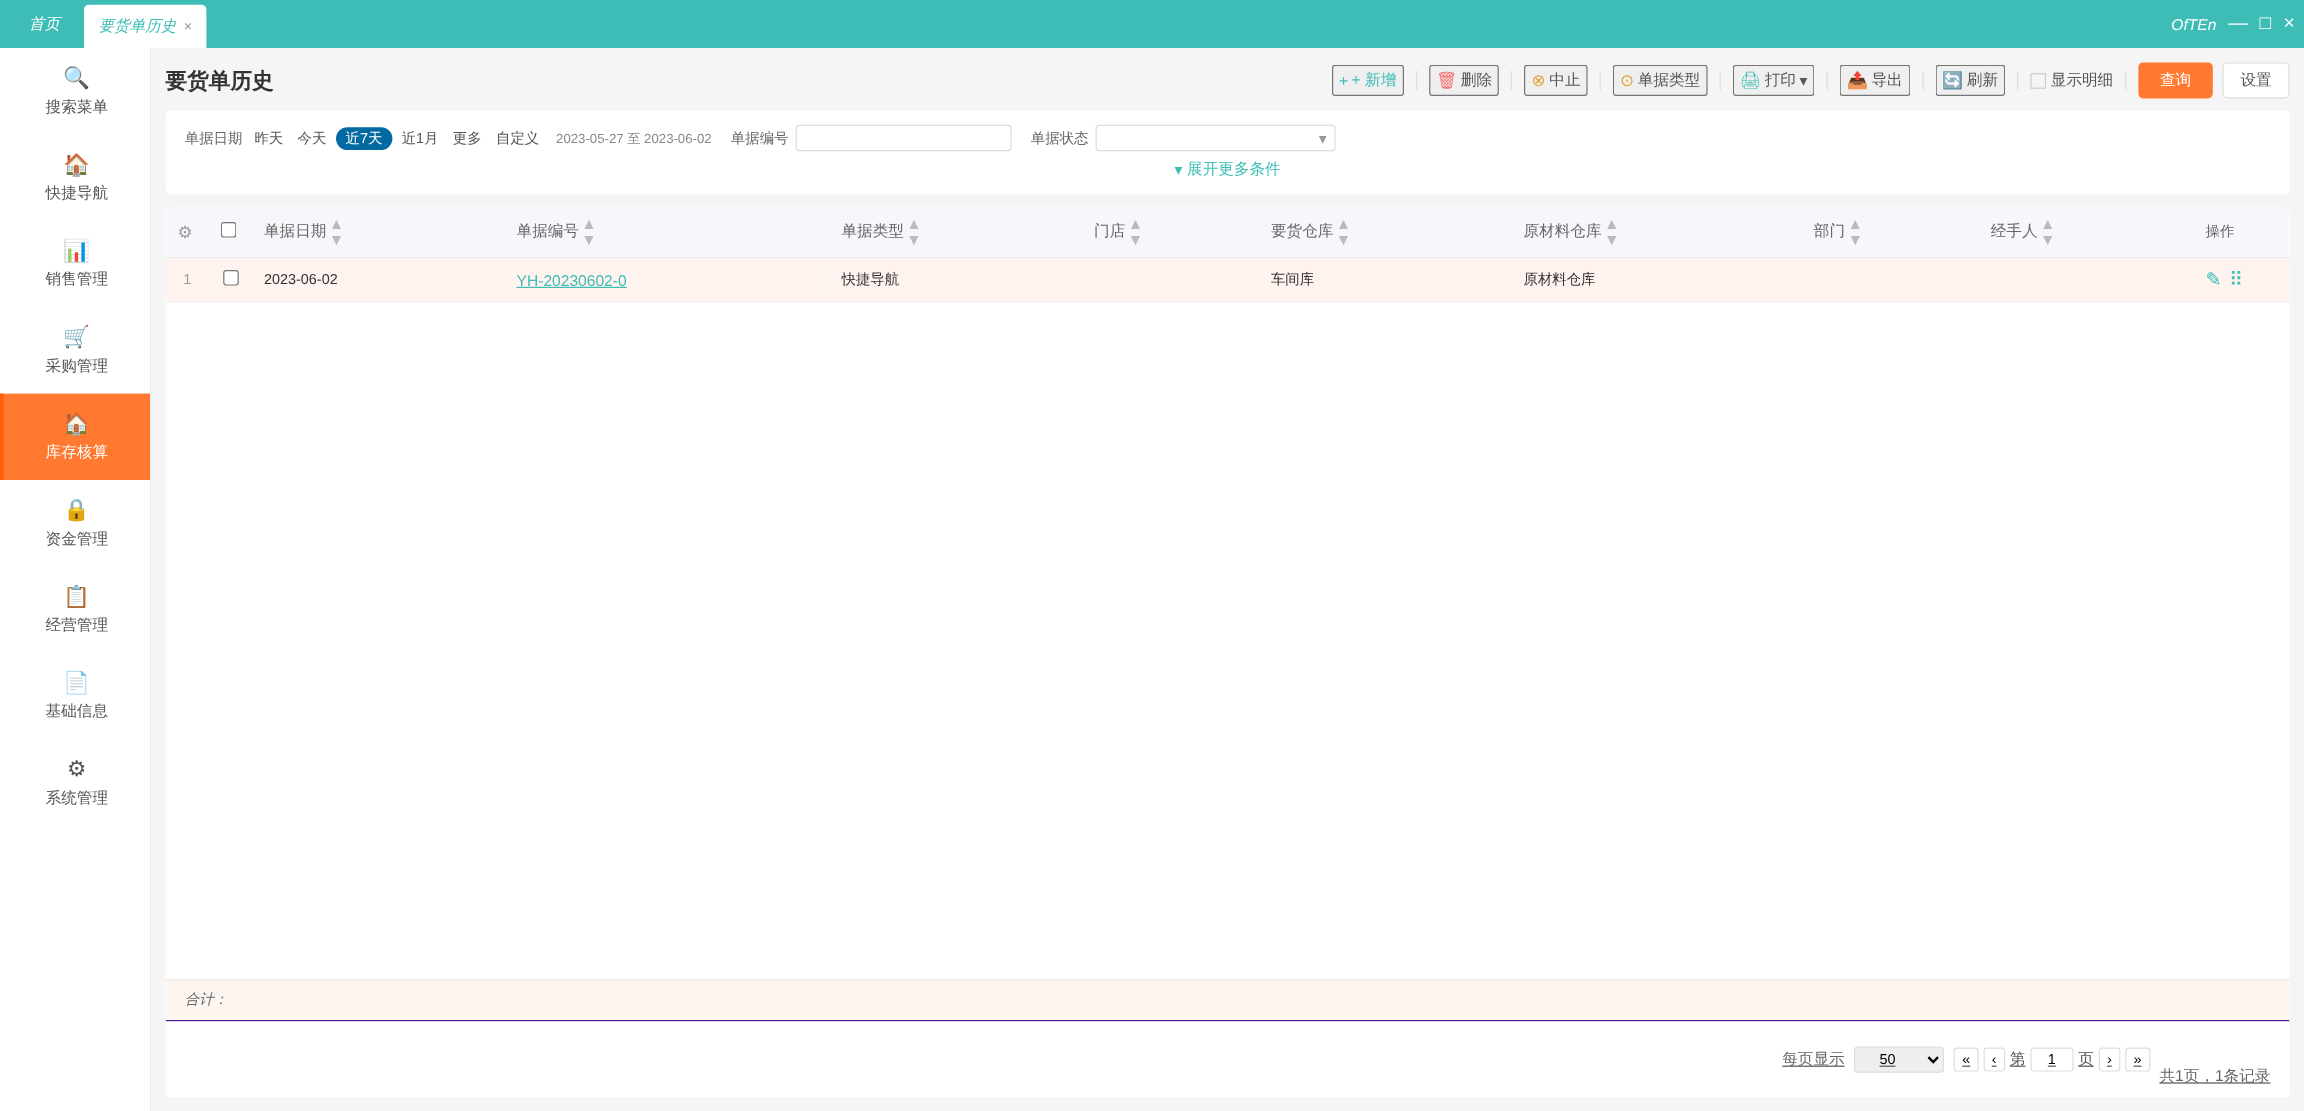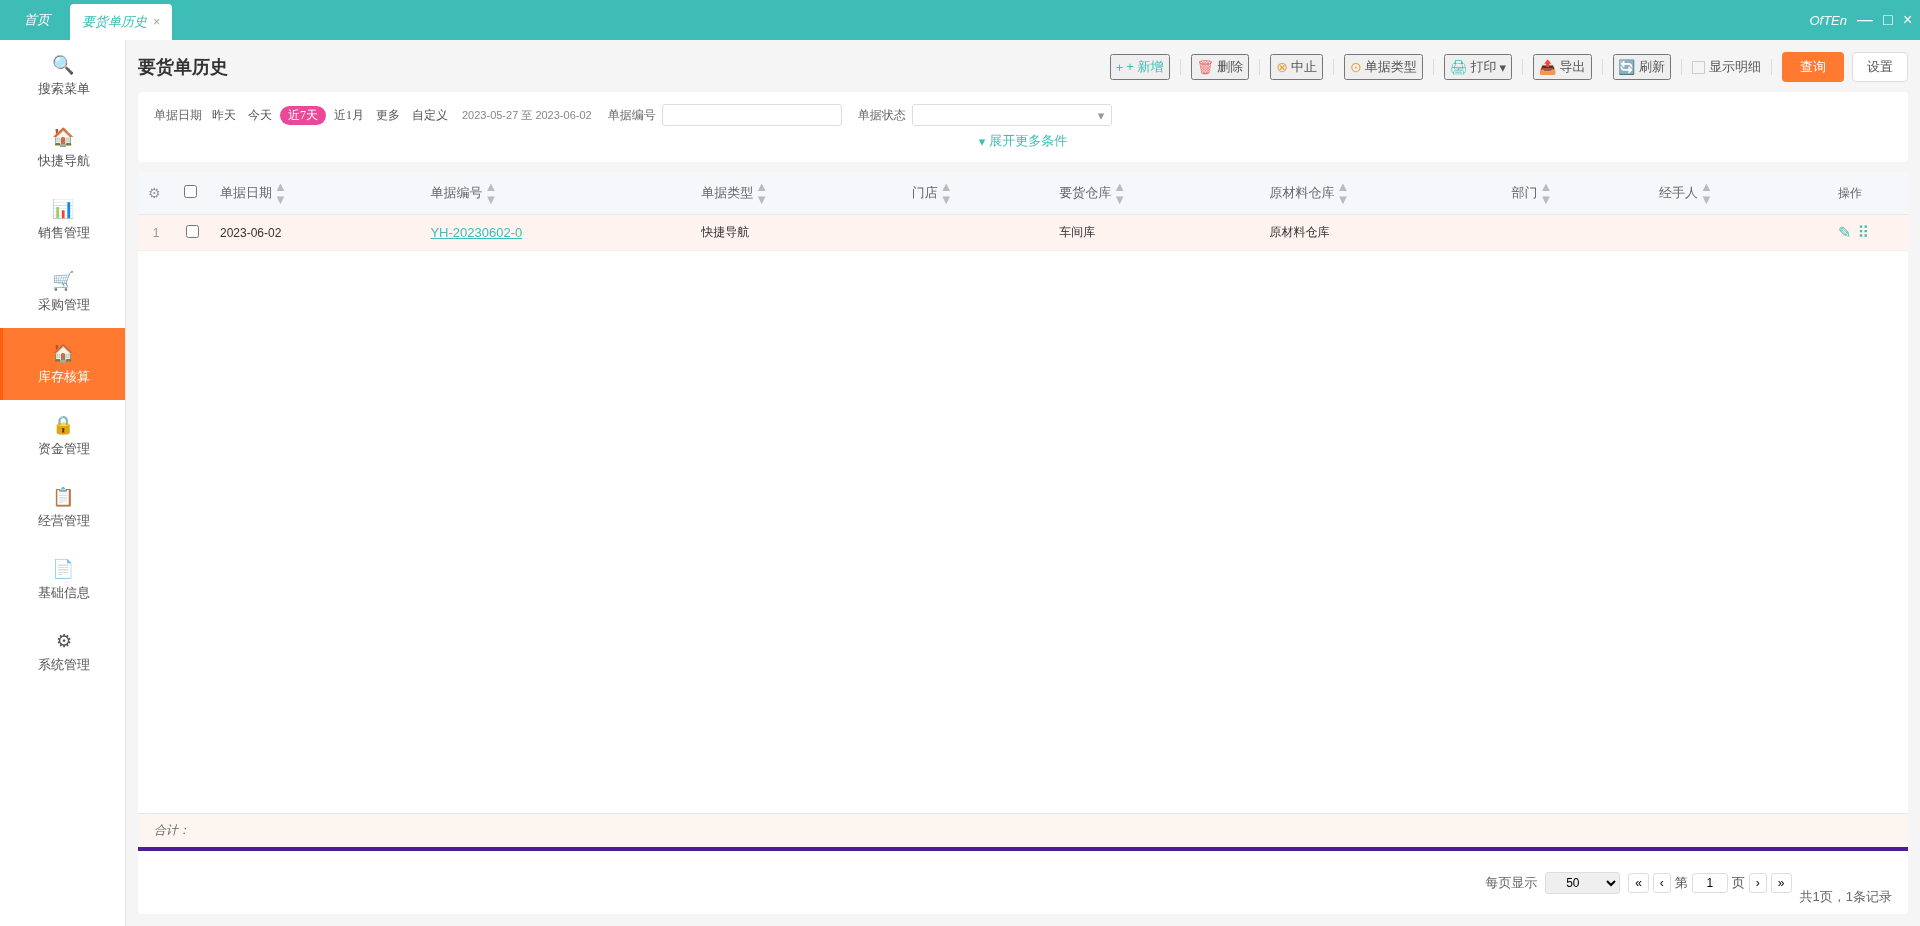--- a/index.html
+++ b/index.html
@@ -56,22 +56,22 @@
     .btn-settings { background: #fff; color: #555; border: 1px solid #ddd; border-radius: 4px; padding: 5px 14px; cursor: pointer; font-size: 13px; }
     .display-detail { display: flex; align-items: center; gap: 4px; color: #555; font-size: 12px; cursor: pointer; }
     .checkbox-small { width: 13px; height: 13px; border: 1px solid #ccc; display: inline-block; }
 
     
     .filter-card { background: #fff; border-radius: 4px; padding: 12px 16px; margin-bottom: 10px; }
     .filter-row { display: flex; align-items: center; gap: 16px; }
     .filter-group { display: flex; align-items: center; gap: 6px; }
     .filter-label { color: #666; font-size: 12px; white-space: nowrap; }
     .filter-date-links { display: flex; gap: 4px; }
-    .date-link { color: #555; font-size: 12px; cursor: pointer; padding: 1px 4px; font-family: Liberation Serif, serif; }
-    .date-link.active { background: #ec4899; color: #fff; border-radius: 10px; padding: 1px 8px; }
+    .date-link { color: #555; font-size: 12px; cursor: pointer; padding: 1px 4px; }
+    .date-link.active { background: #0369a1; color: #fff; border-radius: 10px; padding: 1px 8px; }
     .date-range { color: #888; font-size: 11px; margin-left: 4px; }
     .filter-input { border: 1px solid #ddd; border-radius: 3px; padding: 3px 8px; font-size: 12px; width: 180px; outline: none; }
     .expand-more { display: flex; align-items: center; gap: 4px; color: #3DBDB5; font-size: 12px; cursor: pointer; margin-top: 6px; justify-content: center; }
 
     
     .table-card { background: #fff; border-radius: 4px; flex: 1; display: flex; flex-direction: column; overflow: hidden; }
     .data-table { width: 100%; border-collapse: collapse; }
     .data-table thead { background: #f5f7fa; position: sticky; top: 0; }
     .data-table th {
       padding: 8px 10px; color: #666; font-weight: normal; font-size: 12px;
@@ -88,22 +88,22 @@
     .action-icons { display: flex; gap: 6px; }
     .action-icon { color: #3DBDB5; cursor: pointer; font-size: 16px; }
     .table-scroll { flex: 1; overflow-y: auto; }
 
     
     .table-footer-sum { background: #fdf6f0; border-top: 1px solid #e8e8e8; padding: 8px 16px; }
     .sum-label { color: #666; font-size: 12px; font-style: italic; }
 
     
     .pagination-bar {
-      background: #fff; border-top: 4px solid #4c1d95; padding: 8px 16px;
-      display: flex; align-items: center; justify-content: flex-end; gap: 8px; font-size: 12px; color: #555;
+      background: #fff; border-top: 1px solid #4c1d95; padding: 8px 16px;
+      display: flex; align-items: center; justify-content: flex-end; gap: 8px; font-size: 12px; color: #555; text-decoration: underline;
     }
     .page-size-label { color: #666; }
     .page-size-select { border: 1px solid #ddd; border-radius: 3px; padding: 2px 16px; font-size: 12px; }
     .page-nav { display: flex; align-items: center; gap: 4px; }
     .page-nav-btn { border: 1px solid #ddd; border-radius: 3px; padding: 2px 6px; cursor: pointer; font-size: 12px; background: #fff; }
     .page-input { border: 1px solid #ddd; border-radius: 3px; padding: 2px 6px; width: 36px; text-align: center; font-size: 12px; }
     .page-total { color: #666; margin-top: 29px; }
   </style>
 </head>
 <body>

